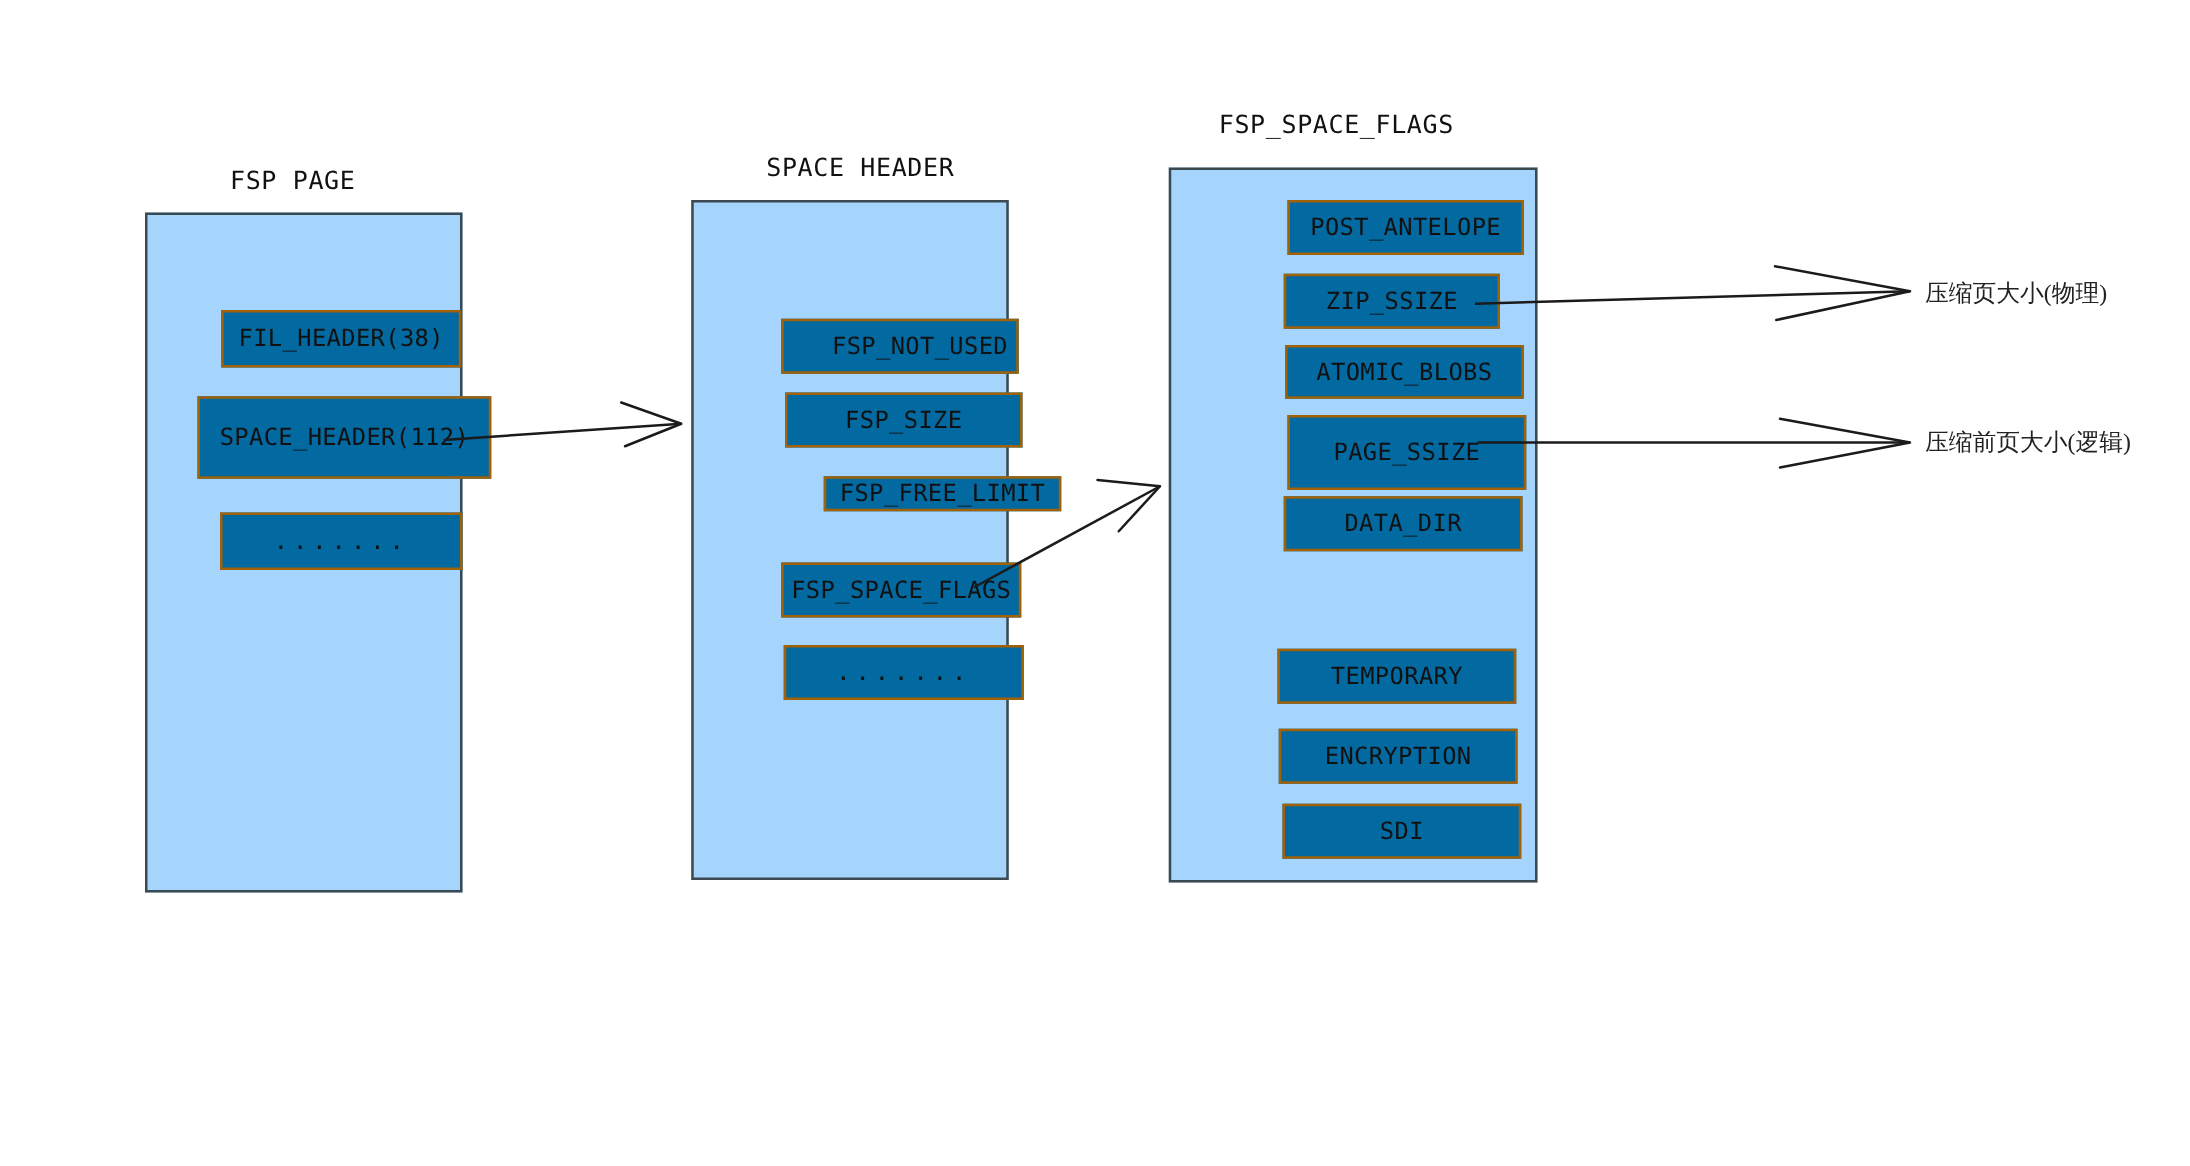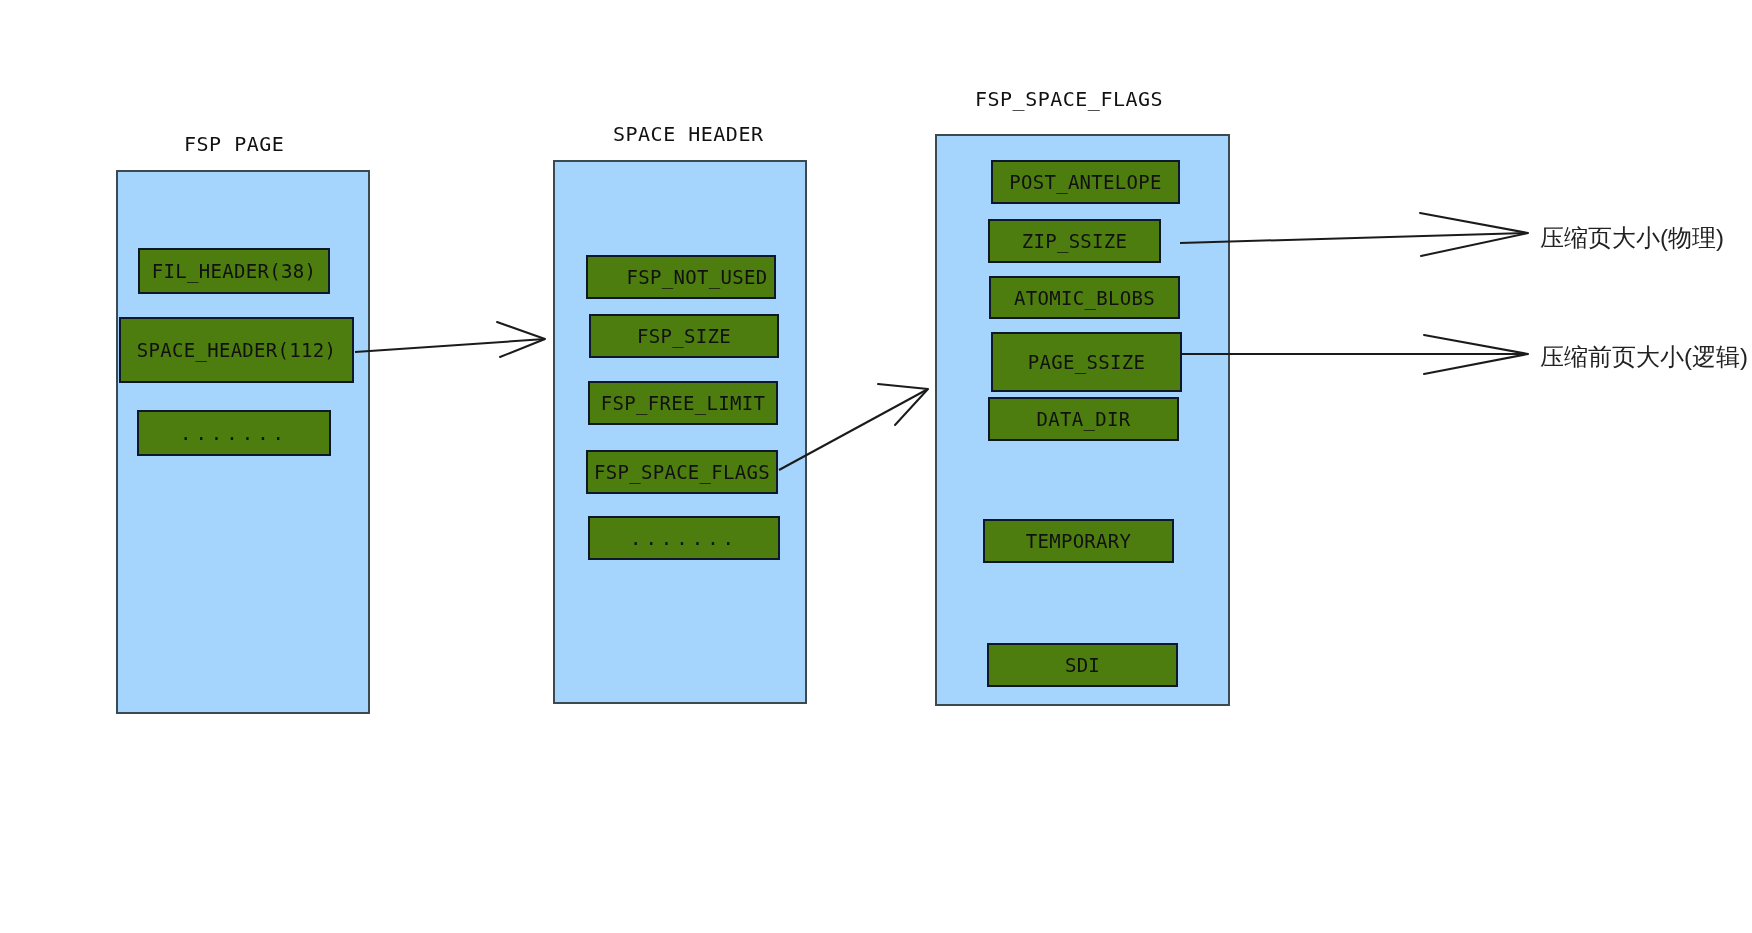--- a/index.html
+++ b/index.html
@@ -36,40 +36,41 @@
     letter-spacing: 0.5px;
   }
   .column {
     position: absolute;
     background: #a5d5fd;
     border: 2px solid #3a4a50;
     box-sizing: border-box;
   }
   .field {
     position: absolute;
-    background: #4d7c0f;
-    border: 2px solid #0f172a;
+    background: #0369a1;
+    border: 2px solid #a16207;
     box-sizing: border-box;
     display: flex;
     align-items: center;
     justify-content: center;
     font-family: "DejaVu Sans Mono", monospace;
     font-size: 19px;
     color: #111111;
     white-space: nowrap;
     letter-spacing: 0.3px;
+    margin-left: 39px;
   }
   .field.dots {
     letter-spacing: 4px;
     font-size: 19px;
   }
   .annotation {
     position: absolute;
-    font-family: Liberation Sans, sans-serif;
-    font-size: 24px;
+    font-family: Liberation Serif, serif;
+    font-size: 19px;
     color: #222222;
     white-space: nowrap;
   }
 </style>
 </head>
 <body>
 
 <div class="canvas">
 
   <div class="col-title" style="left:184px; top:132px;">FSP PAGE</div>
@@ -86,41 +87,42 @@
 
   <div class="field dots" style="left:137px; top:410px; width:194px; height:46px;">.......</div>
 
   <div class="column" style="left:553px; top:160px; width:254px; height:544px;"></div>
 
 
   <div class="field" style="left:586px; top:255px; width:190px; height:44px;padding-left:32px;">FSP_NOT_USED</div>
 
   <div class="field" style="left:589px; top:314px; width:190px; height:44px;">FSP_SIZE</div>
 
-  <div class="field" style="left:588px; top:381px; width:190px; height:44px;">FSP_FREE_LIMIT</div>
+  <div class="field" style="left:620px; top:381px; width:190px; height:28px;">FSP_FREE_LIMIT</div>
 
   <div class="field" style="left:586px; top:450px; width:192px; height:44px;">FSP_SPACE_FLAGS</div>
 
   <div class="field dots" style="left:588px; top:516px; width:192px; height:44px;">.......</div>
 
   <div class="column" style="left:935px; top:134px; width:295px; height:572px;"></div>
 
   <div class="field" style="left:991px; top:160px; width:189px; height:44px;">POST_ANTELOPE</div>
 
   <div class="field" style="left:988px; top:219px; width:173px; height:44px;">ZIP_SSIZE</div>
 
   <div class="field" style="left:989px; top:276px; width:191px; height:43px;">ATOMIC_BLOBS</div>
 
   <div class="field" style="left:991px; top:332px; width:191px; height:60px;">PAGE_SSIZE</div>
 
   <div class="field" style="left:988px; top:397px; width:191px; height:44px;">DATA_DIR</div>
 
 
   <div class="field" style="left:983px; top:519px; width:191px; height:44px;">TEMPORARY</div>
 
+  <div class="field" style="left:984px; top:583px; width:191px; height:44px;">ENCRYPTION</div>
 
   <div class="field" style="left:987px; top:643px; width:191px; height:44px;">SDI</div>
 
   <div class="annotation" style="left:1540px; top:222px;">压缩页大小(物理)</div>
 
   <div class="annotation" style="left:1540px; top:341px;">压缩前页大小(逻辑)</div>
 
   <svg class="edges" viewBox="0 0 1752 933">
 
     <g>

